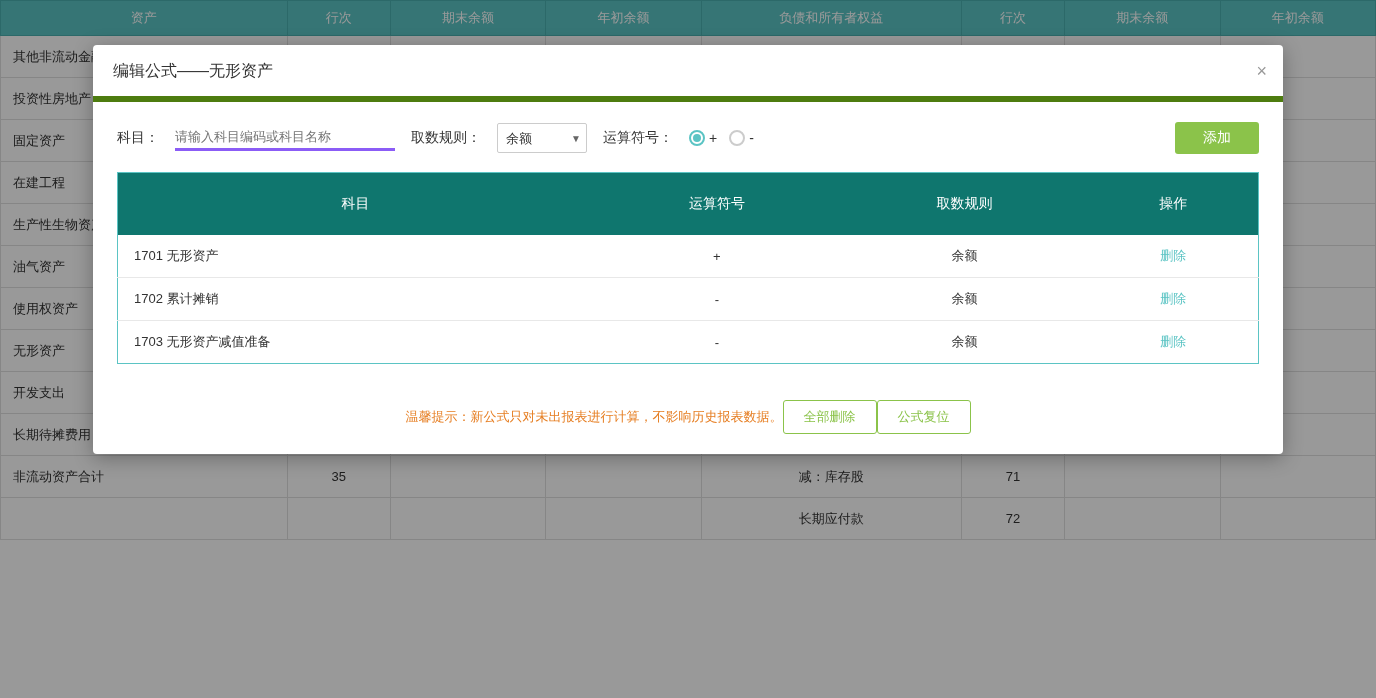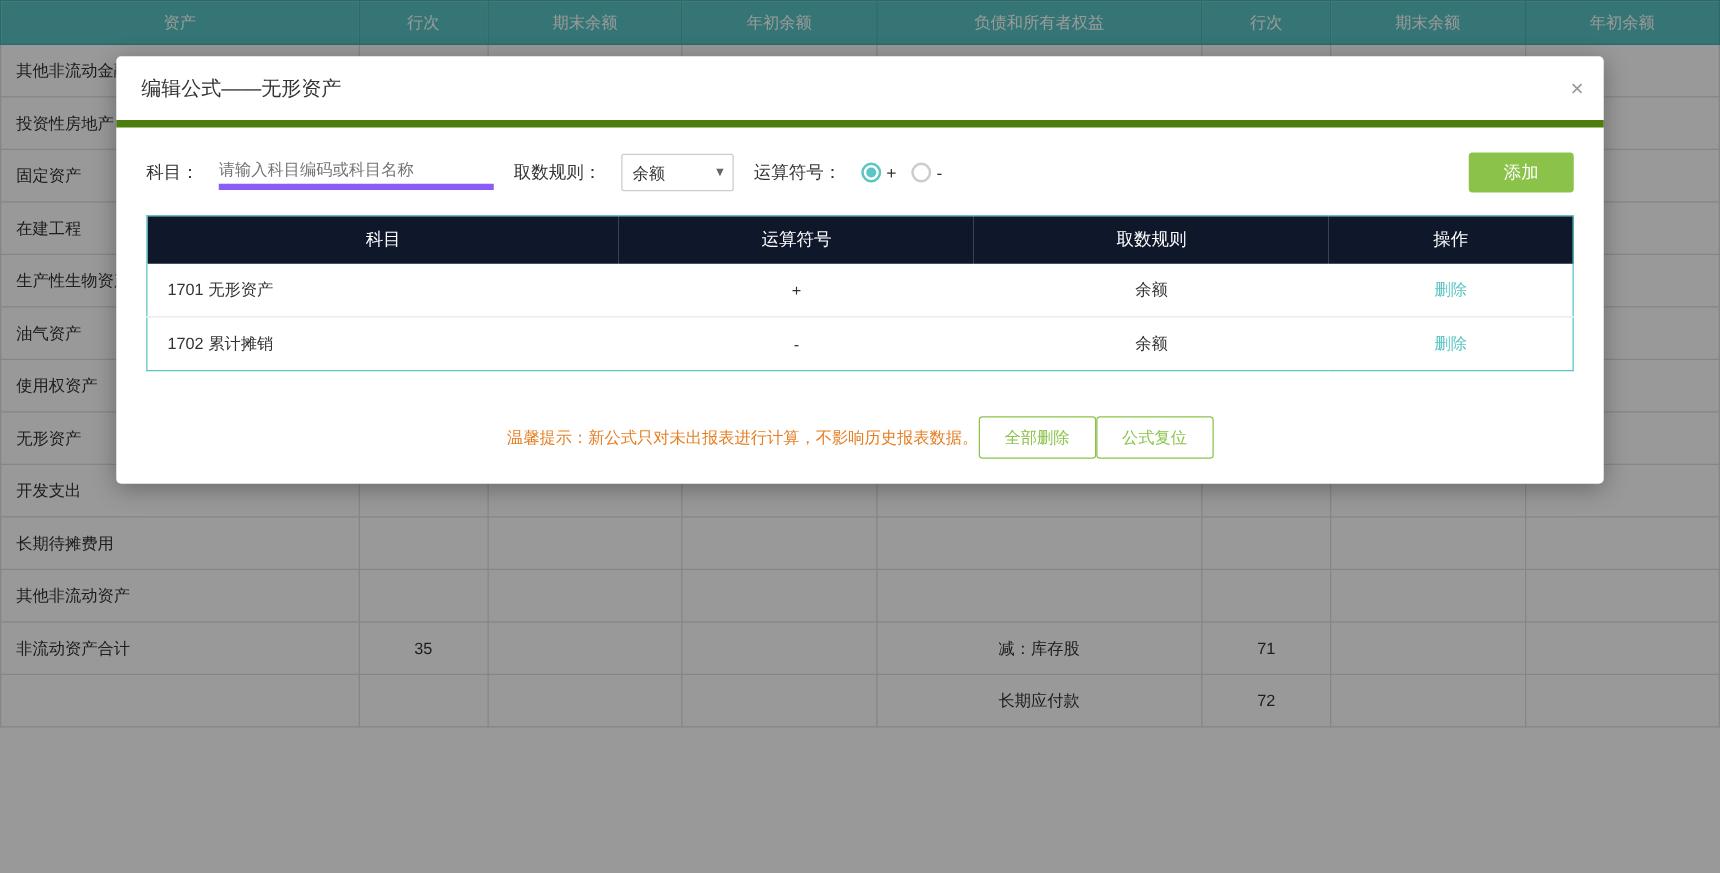--- a/index.html
+++ b/index.html
@@ -106,21 +106,21 @@
     }
 
     .form-label {
       color: #333;
       font-size: 14px;
       white-space: nowrap;
     }
 
     .form-input {
       border: none;
-      border-bottom: 5px solid #8b5cf6;
+      border-bottom: 3px solid #8b5cf6;
       outline: none;
       padding: 4px 0;
       font-size: 13px;
       color: #999;
       width: 220px;
       background: transparent;
     }
 
     .form-select {
       border: 1px solid #ccc;
@@ -208,23 +208,23 @@
     }
 
     
     .data-table {
       width: 100%;
       border-collapse: collapse;
       border: 1px solid #5bc4c4;
     }
 
     .data-table thead tr th {
-      background: #0f172a;
+      background: #0f766e;
       color: #fff;
-      padding: 10px 16px;
+      padding: 22px 16px;
       text-align: center;
       font-weight: normal;
       font-size: 14px;
     }
 
     .data-table tbody tr td {
       padding: 12px 16px;
       border-bottom: 1px solid #e8e8e8;
       color: #333;
       font-size: 13px;
@@ -398,30 +398,20 @@
           <td>长期待摊费用</td>
           <td></td>
           <td></td>
           <td></td>
           <td></td>
           <td></td>
           <td></td>
           <td></td>
         </tr>
         <tr>
-          <td>其他非流动资产</td>
-          <td></td>
-          <td></td>
-          <td></td>
-          <td></td>
-          <td></td>
-          <td></td>
-          <td></td>
-        </tr>
-        <tr>
           <td>非流动资产合计</td>
           <td>35</td>
           <td></td>
           <td></td>
           <td>减：库存股</td>
           <td>71</td>
           <td></td>
           <td></td>
         </tr>
         <tr>
@@ -495,20 +485,26 @@
               <td>+</td>
               <td>余额</td>
               <td><span class="delete-link">删除</span></td>
             </tr>
             <tr>
               <td>1702 累计摊销</td>
               <td>-</td>
               <td>余额</td>
               <td><span class="delete-link">删除</span></td>
             </tr>
+            <tr>
+              <td>1703 无形资产减值准备</td>
+              <td>-</td>
+              <td>余额</td>
+              <td><span class="delete-link">删除</span></td>
+            </tr>
           </tbody>
       </table>
     </div>
 
     <div class="modal-footer">
       <span class="footer-tip">温馨提示：新公式只对未出报表进行计算，不影响历史报表数据。</span>
       <div class="footer-buttons">
         <button class="btn-outline">全部删除</button>
         <button class="btn-outline">公式复位</button>
       </div>

